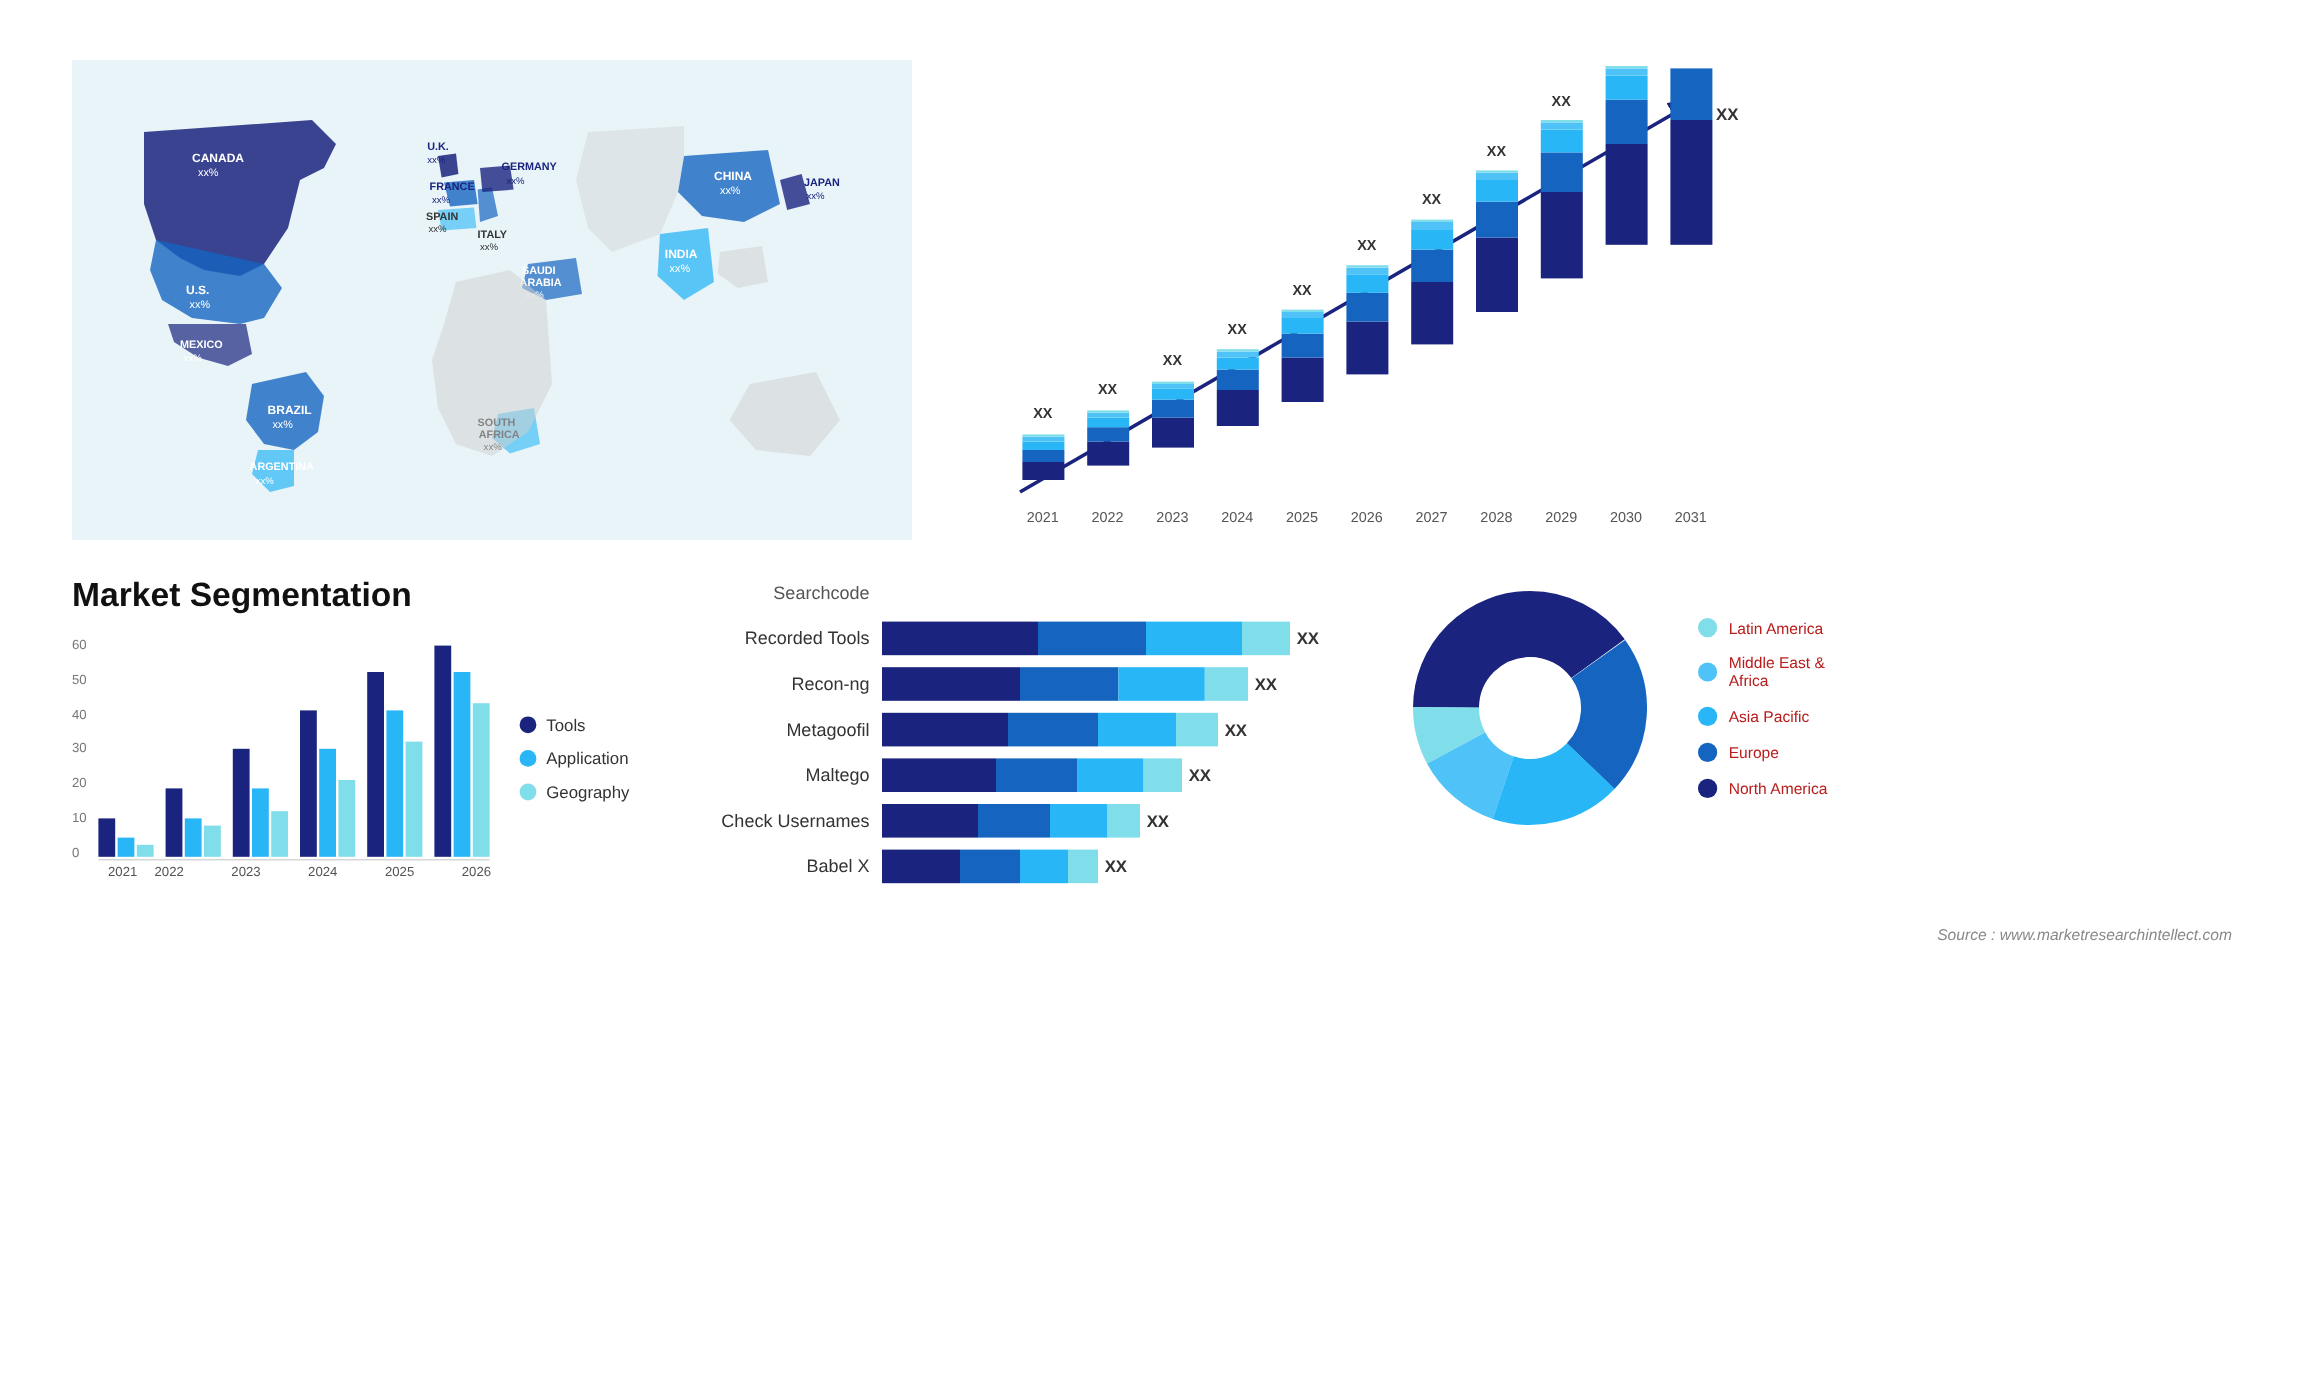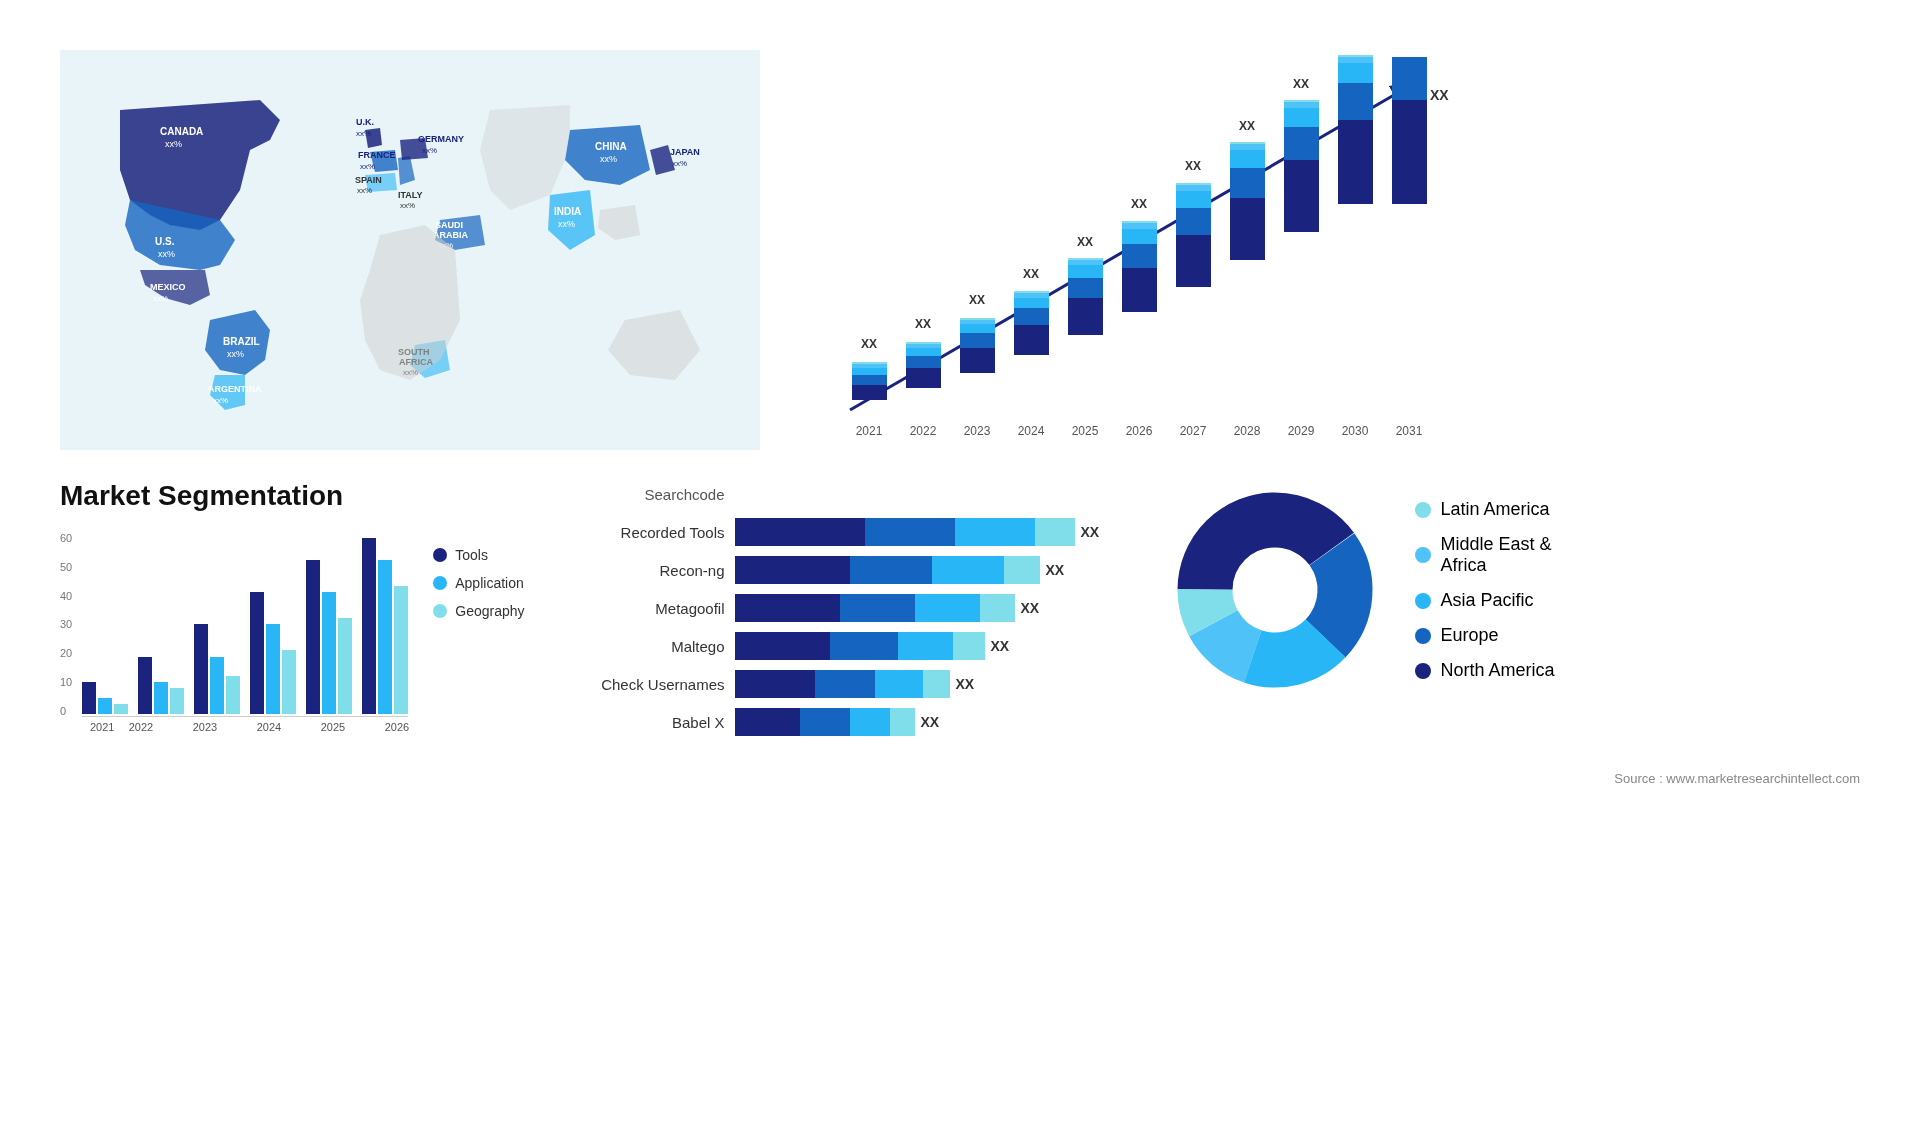--- a/index.html
+++ b/index.html
@@ -177,29 +177,30 @@
       align-items: center;
       gap: 10px;
     }
     .legend-dot {
       width: 16px;
       height: 16px;
       border-radius: 50%;
       flex-shrink: 0;
     }
     .legend-label {
-      font-size: 18px;
-      color: #000000;
+      font-size: 13px;
+      color: #b91c1c;
     }
 
     .source-text {
       text-align: right;
       font-size: 13px;
       color: #888;
       padding: 5px 60px 10px 0;
+      font-style: italic;
     }
     .seg-legend-item {
       display: flex;
       align-items: center;
       gap: 8px;
     }
     .seg-legend-dot {
       width: 14px;
       height: 14px;
       border-radius: 50%;
@@ -394,21 +395,21 @@
         <text x="630" y="50" font-size="14" fill="#333" font-weight="700">XX</text>
       </svg>
     </div>
   </div>
 </div>
 
 <div class="bottom-row">
 
   <div class="segmentation-section">
     <div class="section-title">Market Segmentation</div>
-    <div style="display:flex; align-items:flex-start; gap:10px;">
+    <div style="display:flex; align-items:center; gap:10px;">
 
       <div style="display:flex;flex-direction:column;justify-content:space-between;height:190px;padding-top:5px;">
         <span style="font-size:11px;color:#777;">60</span>
         <span style="font-size:11px;color:#777;">50</span>
         <span style="font-size:11px;color:#777;">40</span>
         <span style="font-size:11px;color:#777;">30</span>
         <span style="font-size:11px;color:#777;">20</span>
         <span style="font-size:11px;color:#777;">10</span>
         <span style="font-size:11px;color:#777;">0</span>
       </div>

